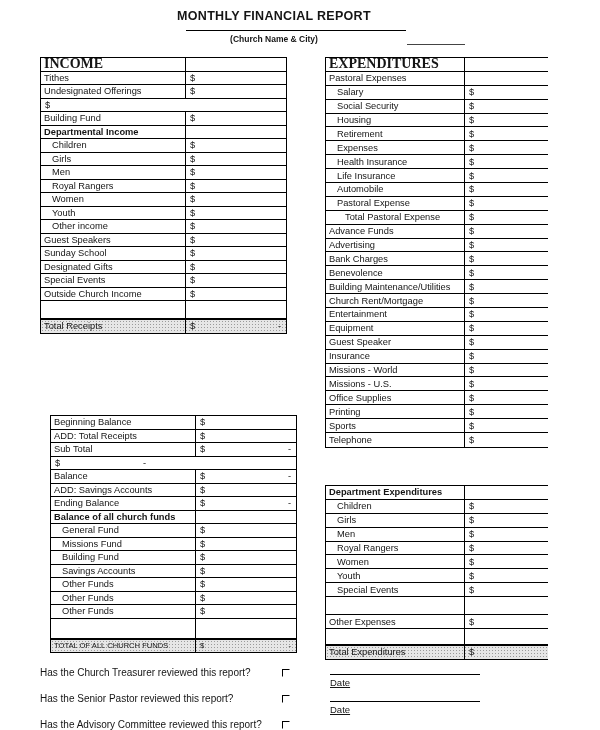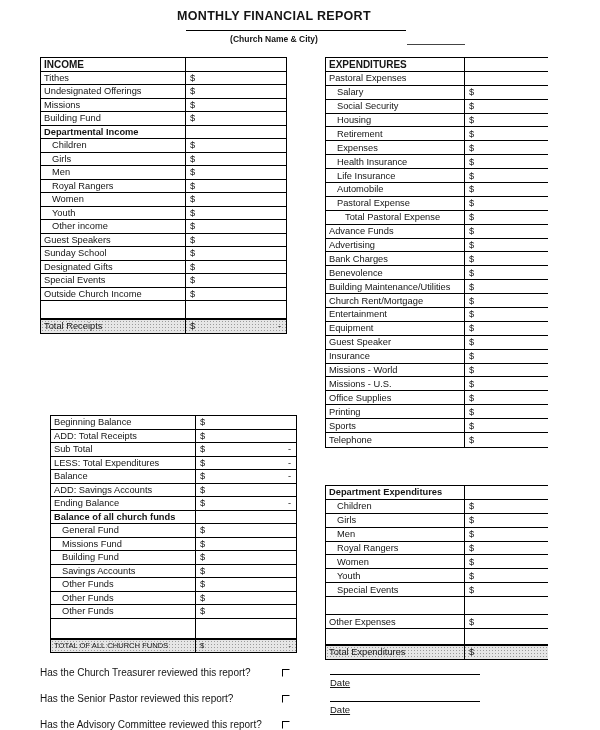--- a/index.html
+++ b/index.html
@@ -34,21 +34,21 @@
   .ftable.right .trow { height:13.9px; }
   .trow:last-child { border-bottom:none; }
   .cell { display:flex; align-items:center; }
   .cell.label { flex:1; padding-left:3px; border-right:1px solid #000; overflow:hidden; white-space:nowrap; }
   .cell.value { justify-content:space-between; padding:0 5px 0 4px; }
   .ftable.left  .cell.value { width:100px; }
   .ftable.right .cell.value { width:96px; }
   .ind1 .lbl, .cell.label.ind1 { padding-left:11px; }
   .cell.label.ind2 { padding-left:19px; }
 
-  .trow.header { font-weight:bold; font-size:10px; border-bottom:1.5px solid #000; }
+  .trow.header { font-weight:bold; font-size:14px; border-bottom:1.5px solid #000;font-family:Liberation Serif, serif; }
   .trow.section .cell.label { font-weight:bold; }
   .trow.total { font-weight:normal; border-top:1.5px solid #000;
     background-color:#e6e6e6;
     background-image:radial-gradient(#9a9a9a 18%, transparent 19%);
     background-size:3px 3px;
   }
   .trow.smallcaps { font-size:7.6px; }
   .dollar { font-weight:inherit; }
   .dash { font-weight:inherit; }
 
@@ -87,21 +87,20 @@
         </div>
       </div>
       <div class="trow">
         <div class="cell label">Undesignated Offerings</div>
         <div class="cell value">
           <span class="dollar">$</span>
           <span class="dash"></span>
         </div>
       </div>
       <div class="trow">
-        <div class="cell label">Missions</div>
         <div class="cell value">
           <span class="dollar">$</span>
           <span class="dash"></span>
         </div>
       </div>
       <div class="trow">
         <div class="cell label">Building Fund</div>
         <div class="cell value">
           <span class="dollar">$</span>
           <span class="dash"></span>
@@ -229,21 +228,20 @@
         </div>
       </div>
       <div class="trow">
         <div class="cell label">Sub Total</div>
         <div class="cell value">
           <span class="dollar">$</span>
           <span class="dash">-</span>
         </div>
       </div>
       <div class="trow">
-        <div class="cell label">LESS: Total Expenditures</div>
         <div class="cell value">
           <span class="dollar">$</span>
           <span class="dash">-</span>
         </div>
       </div>
       <div class="trow">
         <div class="cell label">Balance</div>
         <div class="cell value">
           <span class="dollar">$</span>
           <span class="dash">-</span>

